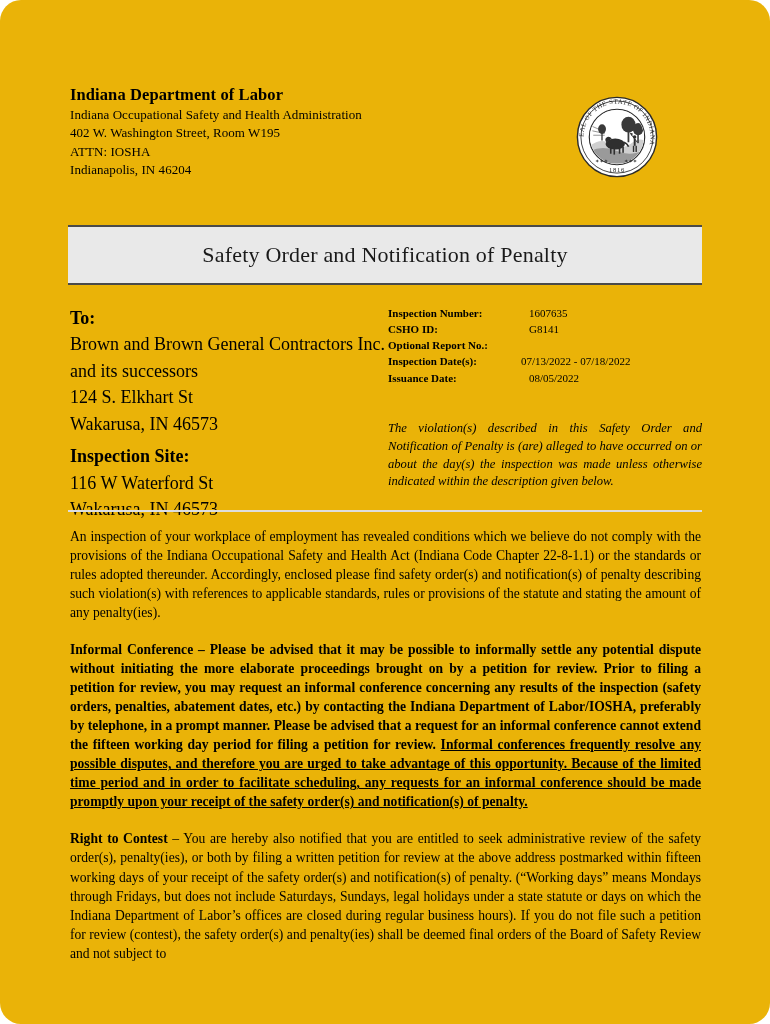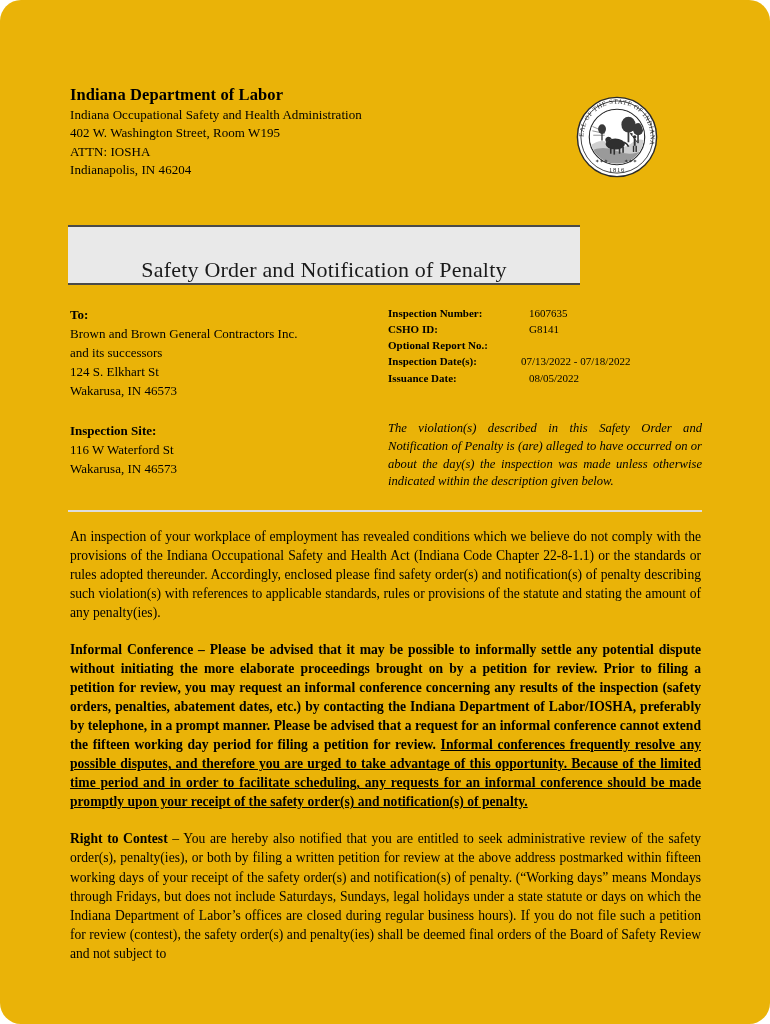--- a/index.html
+++ b/index.html
@@ -50,27 +50,27 @@
     top: 93px;
     width: 88px;
     height: 88px;
   }
 
   
   .title-banner {
     position: absolute;
     left: 68px;
     top: 225px;
-    width: 512px;
+    width: 634px;
     height: 56px;
     background: #e9e9e9;
     border-top: 2px solid #4a4a4a;
     border-bottom: 2px solid #4a4a4a;
     display: flex;
-    align-items: flex-end;
+    align-items: center;
     justify-content: center;
   }
   .title-text {
     font-size: 22px;
     letter-spacing: 0.2px;
     color: #1a1a1a;
   }
 
   
   .info {
@@ -85,26 +85,26 @@
   }
   .col-left {
     width: 318px;
     flex: none;
   }
   .col-right {
     width: 314px;
     flex: none;
   }
   .addr-line {
-    font-size: 13px;
+    font-size: 18px;
     line-height: 1.47;
   }
   .addr-line.b { font-weight: bold; }
 
-  .site-block { margin-top: 20px; }
+  .site-block { margin-top: 6px; }
 
   .kv-row {
     display: flex;
     font-size: 11px;
     line-height: 1.47;
   }
   .kv-key {
     font-weight: bold;
     width: 133px;
     flex: none;

